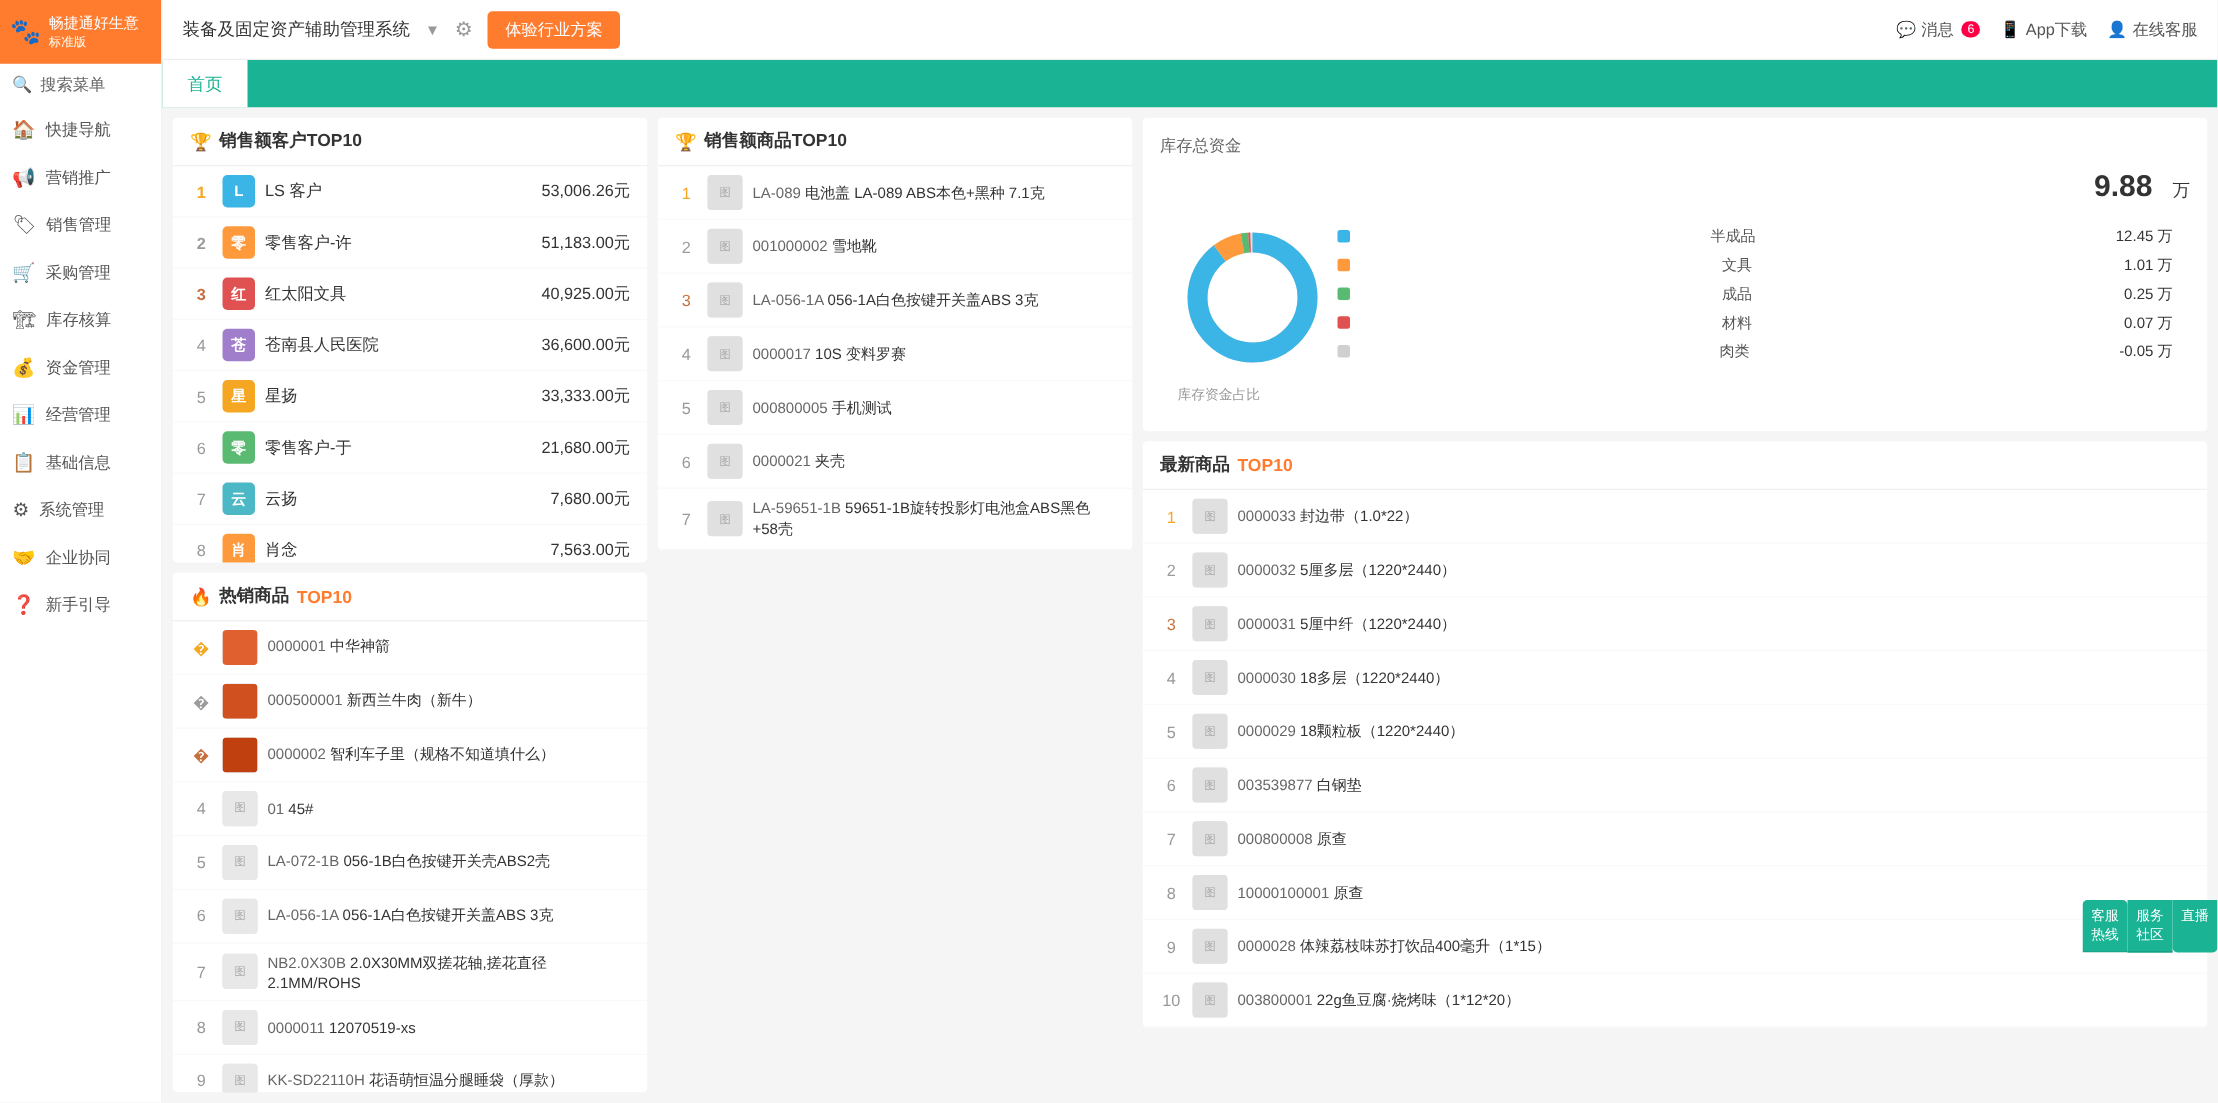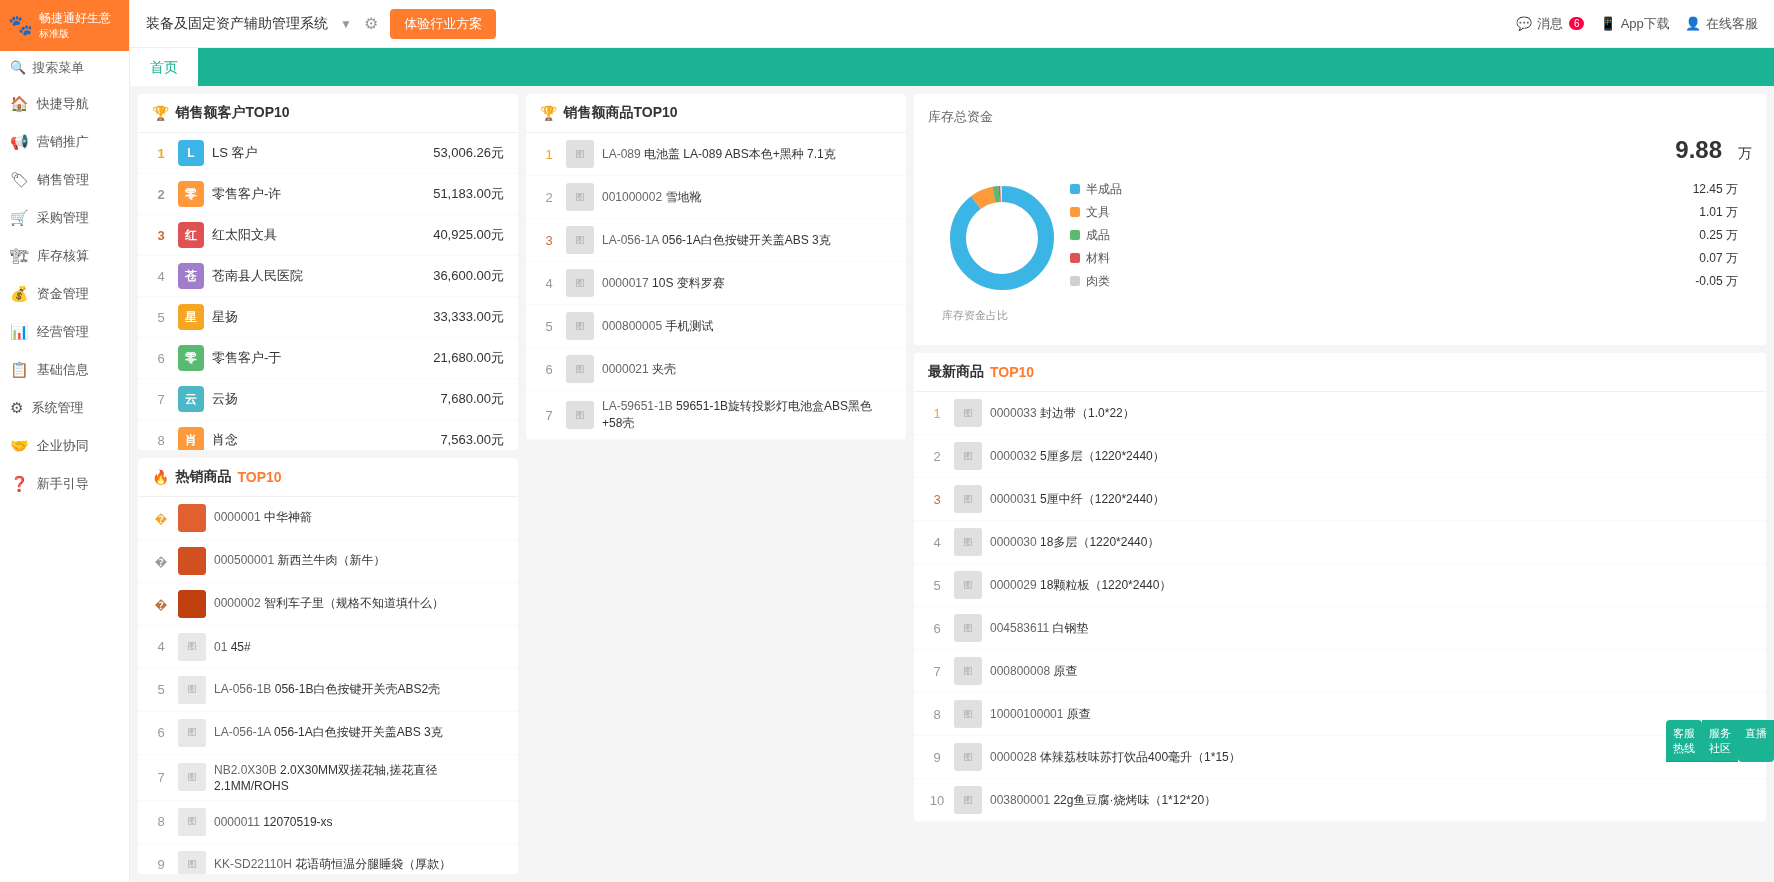--- a/index.html
+++ b/index.html
@@ -295,20 +295,21 @@
       font-size: 14px;
       color: #333;
     }
 
     
     .chart-area {
       display: flex;
       align-items: center;
       padding: 10px 14px;
       gap: 8px;
+      text-align: center;
     }
     .donut-svg {
       flex-shrink: 0;
     }
     .legend-list {
       flex: 1;
       font-size: 12px;
     }
     .legend-item {
       display: flex;
@@ -547,21 +548,21 @@
     <div class="product-img">
                 <div style="width:28px;height:28px;background:#e8e8e8;border-radius:3px;display:flex;align-items:center;justify-content:center;font-size:9px;color:#aaa;">图</div>
               </div>
     <span class="product-info"><span class="product-code">01</span>  45#</span>
   </div>
             <div class="product-item">
     <span class="product-rank">5</span>
     <div class="product-img">
                 <div style="width:28px;height:28px;background:#e8e8e8;border-radius:3px;display:flex;align-items:center;justify-content:center;font-size:9px;color:#aaa;">图</div>
               </div>
-    <span class="product-info"><span class="product-code">LA-056-1B</span>  056-1B白色按键开关壳ABS2壳</span>
+    <span class="product-info"><span class="product-code">LA-072-1B</span>  056-1B白色按键开关壳ABS2壳</span>
   </div>
             <div class="product-item">
     <span class="product-rank">6</span>
     <div class="product-img">
                 <div style="width:28px;height:28px;background:#e8e8e8;border-radius:3px;display:flex;align-items:center;justify-content:center;font-size:9px;color:#aaa;">图</div>
               </div>
     <span class="product-info"><span class="product-code">LA-056-1A</span>  056-1A白色按键开关盖ABS 3克</span>
   </div>
             <div class="product-item">
     <span class="product-rank">7</span>
@@ -740,21 +741,21 @@
     <div class="product-img">
                 <div style="width:28px;height:28px;background:#e0e0e0;border-radius:3px;display:flex;align-items:center;justify-content:center;font-size:9px;color:#aaa;">图</div>
               </div>
     <span class="product-info"><span class="product-code">0000029</span>  18颗粒板（1220*2440）</span>
   </div>
             <div class="product-item">
     <span class="product-rank">6</span>
     <div class="product-img">
                 <div style="width:28px;height:28px;background:#e0e0e0;border-radius:3px;display:flex;align-items:center;justify-content:center;font-size:9px;color:#aaa;">图</div>
               </div>
-    <span class="product-info"><span class="product-code">004583611</span>  白钢垫</span>
+    <span class="product-info"><span class="product-code">003539877</span>  白钢垫</span>
   </div>
             <div class="product-item">
     <span class="product-rank">7</span>
     <div class="product-img">
                 <div style="width:28px;height:28px;background:#e0e0e0;border-radius:3px;display:flex;align-items:center;justify-content:center;font-size:9px;color:#aaa;">图</div>
               </div>
     <span class="product-info"><span class="product-code">000800008</span>  原查</span>
   </div>
             <div class="product-item">
     <span class="product-rank">8</span>

